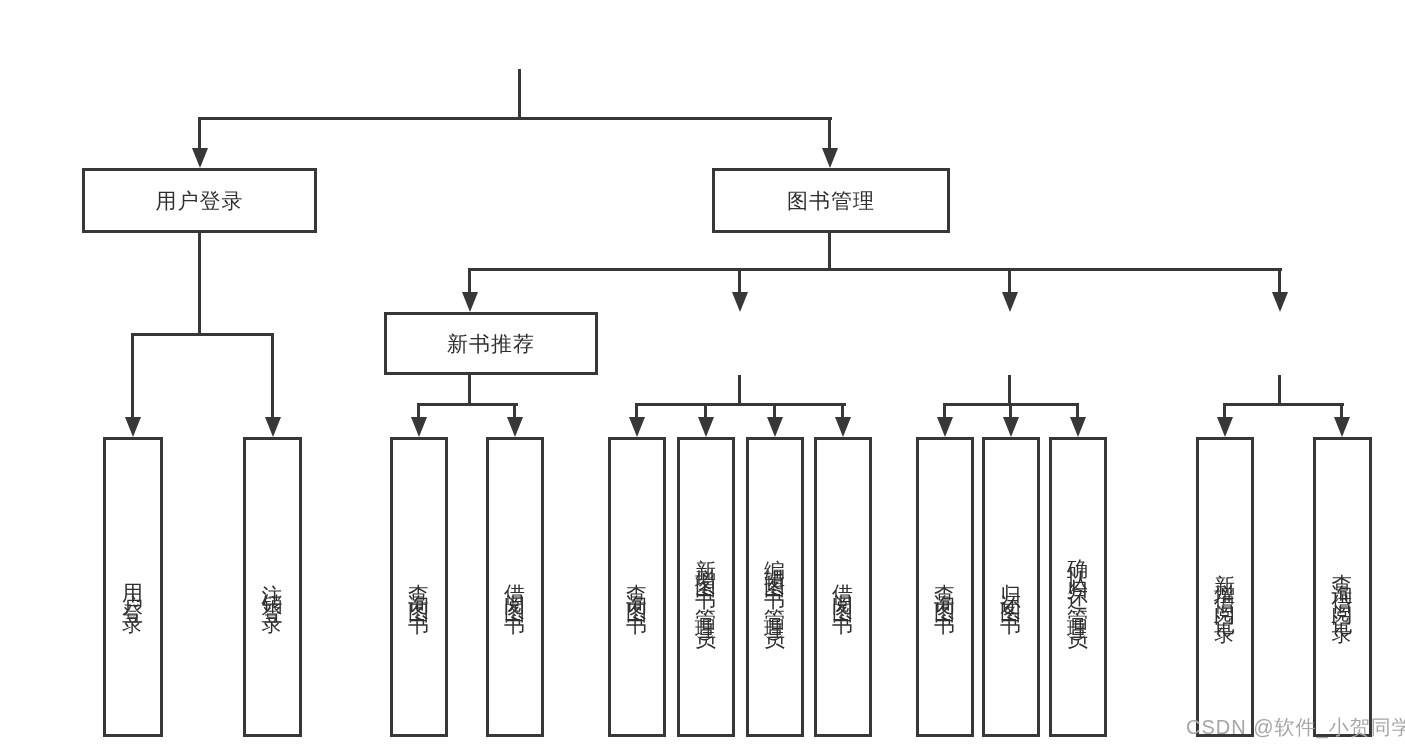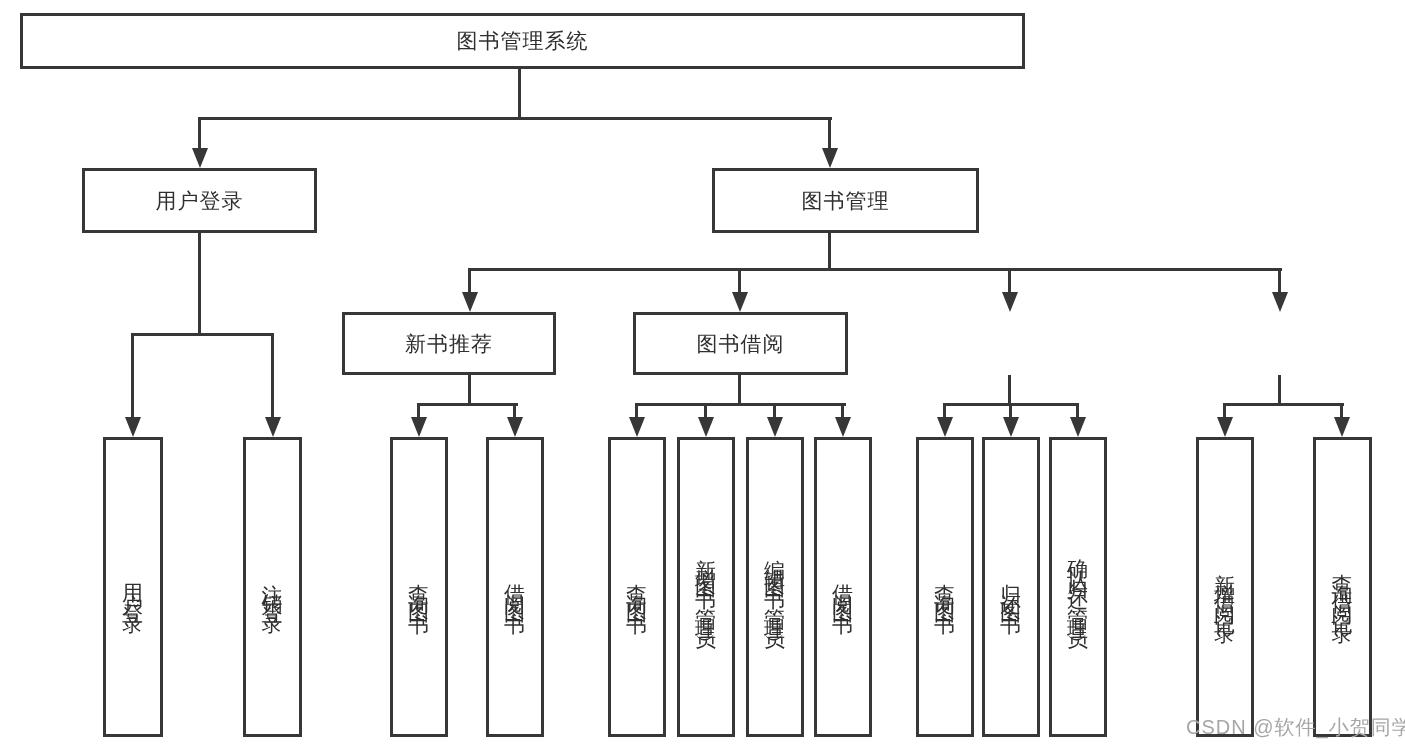--- a/index.html
+++ b/index.html
@@ -27,39 +27,33 @@
   .watermark {
     position:absolute; left:1186px; top:714px; z-index:5;
     color:#a6a6a6; font-size:20px; letter-spacing:1px; white-space:nowrap;
   }
 </style>
 </head>
 <body>
 
 <div class="stage">
 
-  <div class="node h" style="left:20px;top:13px;width:1005px;height:56px">
-    <span>图书管理系统</span>
-  </div>
 
   <div class="node h" style="left:82px;top:168px;width:235px;height:65px">
     <span>用户登录</span>
   </div>
 
-  <div class="node h" style="left:712px;top:168px;width:267px;height:65px">
+  <div class="node h" style="left:712px;top:168px;width:238px;height:65px">
     <span>图书管理</span>
   </div>
 
-  <div class="node h" style="left:342px;top:312px;width:214px;height:63px">
+  <div class="node h" style="left:384px;top:312px;width:214px;height:63px">
     <span>新书推荐</span>
   </div>
 
-  <div class="node h" style="left:633px;top:312px;width:215px;height:63px">
-    <span>图书借阅</span>
-  </div>
 
 
 
   <div class="node v" style="left:103px;top:437px;width:60px;height:300px">
     <span>用户登录</span>
   </div>
 
   <div class="node v" style="left:243px;top:437px;width:59px;height:300px">
     <span>注销登录</span>
   </div>

